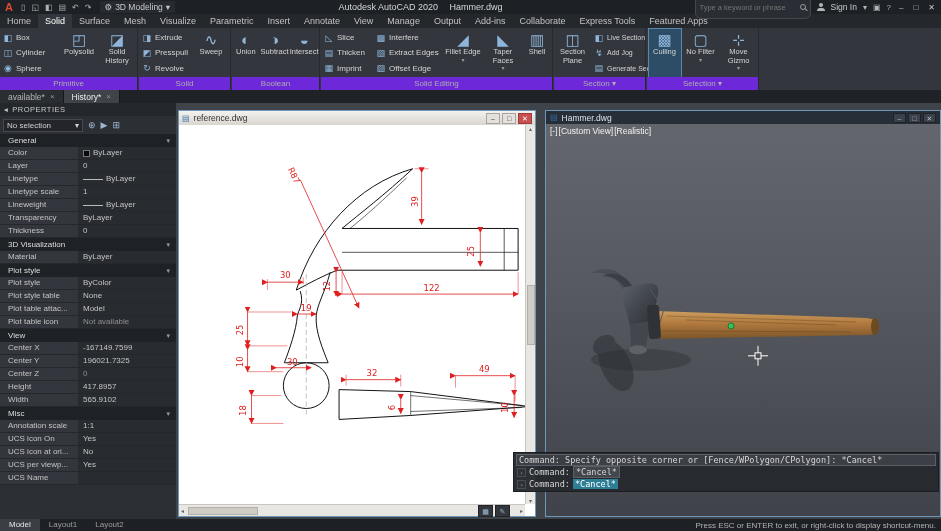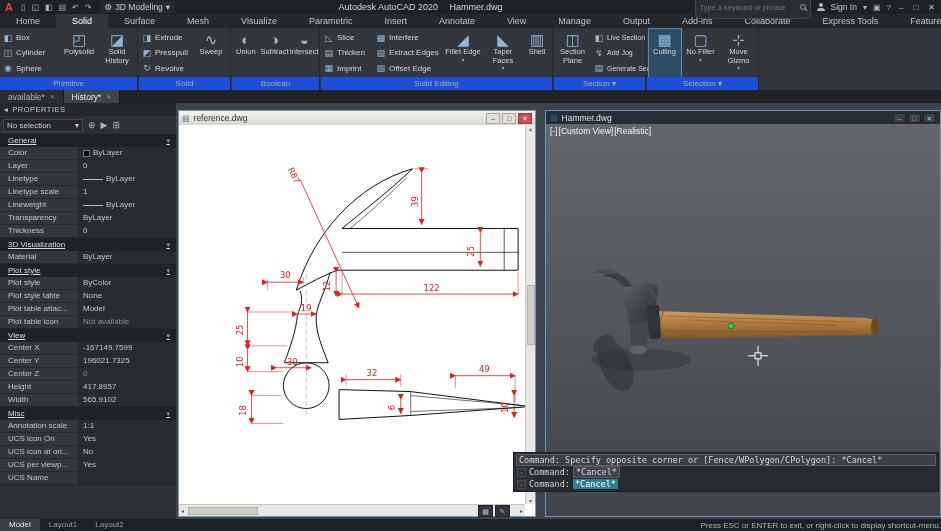--- a/index.html
+++ b/index.html
@@ -20,27 +20,27 @@
   .mag{width:6px;height:6px;border:1px solid #9a9a9a;border-radius:50%;position:relative;flex:0 0 auto;}
   .mag::after{content:"";position:absolute;width:4px;height:1px;background:#9a9a9a;transform:rotate(45deg);right:-3px;bottom:-1px;}
   .person{width:8px;height:8px;position:relative;}
   .person::before{content:"";position:absolute;left:2px;top:0;width:4px;height:4px;border-radius:50%;background:#b5b5b5;}
   .person::after{content:"";position:absolute;left:0;top:4.5px;width:8px;height:3.5px;border-radius:3px 3px 0 0;background:#b5b5b5;}
   .tbico{font-size:8px;color:#b5b5b5;}
   .winctl{font-size:8px;color:#c5c5c5;margin:0 2px;}
 
   
   .ribbontabs{position:absolute;top:14px;left:0;width:941px;height:14px;background:#24272c;display:flex;font-size:9px;color:#c2c2c2;z-index:19;}
-  .rtab{padding:0 16px;line-height:14px;white-space:nowrap;}
+  .rtab{padding:0 7px;line-height:14px;white-space:nowrap;}
   .rtab.active{background:#33373d;color:#fff;}
 
   
   .ribbon{position:absolute;top:28px;left:0;width:941px;height:62px;background:#33373d;z-index:18;}
   .panel{position:absolute;top:0;height:62px;border-right:1px solid #26292d;}
-  .plabelbar{position:absolute;bottom:0;left:0;right:0;height:13px;line-height:13px;text-align:center;font-size:8px;color:#aeaeae;background:#1d4ed8;white-space:nowrap;}
+  .plabelbar{position:absolute;bottom:0;left:0;right:0;height:13px;line-height:13px;text-align:center;font-size:8px;color:#aeaeae;background:#6d28d9;white-space:nowrap;}
   .pbody{position:absolute;top:1px;left:0;right:0;bottom:13px;display:flex;align-items:stretch;}
   .scol{display:flex;flex-direction:column;justify-content:space-around;padding:1px 1px;}
   .rbtn-s{display:flex;align-items:center;gap:3px;font-size:8px;color:#d4d4d4;padding:0 2px;height:15px;white-space:nowrap;}
   .ric{color:#8fb6da;font-size:9px;width:10px;text-align:center;flex:0 0 auto;}
   .rbtn-l{display:flex;flex-direction:column;align-items:center;justify-content:flex-start;padding-top:2px;font-size:7.5px;color:#d4d4d4;text-align:center;line-height:1.15;}
   .ric-l{font-size:15px;color:#8fb6da;height:17px;line-height:17px;}
   .rbtn-l .cd{font-size:6px;color:#9a9a9a;}
   .rbtn-l.active{background:#2d4c66;outline:1px solid #5b87ab;}
 
   
@@ -48,21 +48,21 @@
   .ftab{display:flex;align-items:center;gap:5px;padding:0 8px;font-size:8.5px;color:#b4b4b4;background:#2a2d32;border-right:1px solid #15171a;}
   .ftab.active{background:#3f434a;color:#ececec;}
   .ftx{font-size:8px;color:#999;}
 
   
   .palette{position:absolute;left:0;top:103px;width:176px;height:416px;background:#2c2f34;z-index:10;font-size:8px;}
   .palhead{height:13px;display:flex;align-items:center;gap:4px;background:#24272b;color:#c9c9c9;padding:0 4px;font-size:7.5px;letter-spacing:0.5px;}
   .selrow{height:18px;display:flex;align-items:center;gap:3px;padding:0 3px;background:#2c2f34;}
   .pselect{width:80px;height:13px;background:#23252a;border:1px solid #45484e;display:flex;align-items:center;justify-content:space-between;padding:0 3px;color:#d0d0d0;font-size:8px;}
   .palico{color:#9db8d2;font-size:9px;margin-left:2px;}
-  .psec{height:13px;display:flex;align-items:center;justify-content:space-between;padding:0 6px 0 8px;background:#1e2125;color:#dcdcdc;text-decoration:underline;}
+  .psec{height:13px;display:flex;align-items:center;justify-content:space-between;padding:0 6px 0 8px;background:#1e2125;color:#dcdcdc;}
   .chev{font-size:7px;color:#9a9a9a;}
   .prow{height:13px;display:flex;border-bottom:1px solid #24272b;color:#c4c4c4;}
   .plab{width:78px;background:#33363c;padding-left:8px;line-height:12px;overflow:hidden;white-space:nowrap;flex:0 0 auto;}
   .pval{flex:1;background:#282b30;padding-left:5px;line-height:12px;display:flex;align-items:center;gap:3px;overflow:hidden;white-space:nowrap;}
   .swatch{width:7px;height:7px;background:#0a0a0a;border:1px solid #777;display:inline-block;flex:0 0 auto;}
   .lineg{width:20px;height:1px;background:#bbb;display:inline-block;flex:0 0 auto;}
 
   
   .refwin{position:absolute;left:178px;top:110px;width:358px;height:407px;background:#fff;border:1px solid #6f97ba;z-index:11;}
   .reftitle{height:14px;background:linear-gradient(#f4f2ee,#d9d6d0);display:flex;align-items:center;font-size:8.5px;color:#333;padding:0 3px;gap:4px;}
@@ -95,21 +95,21 @@
   .cancelbox{border:1px solid #5c6066;background:#43474d;padding:0 2px;}
   .cancelsel{background:#2e7f95;color:#fff;padding:0 2px;}
 
   .minitray{position:absolute;left:478px;top:505px;display:flex;gap:2px;align-items:center;z-index:16;}
   .traybtn{width:15px;height:12px;background:#33363c;border:1px solid #202328;color:#9db8d2;font-size:7px;text-align:center;line-height:11px;}
 
   
   .statusbar{position:absolute;left:0;top:519px;width:941px;height:12px;background:#1d2024;display:flex;align-items:center;font-size:8px;color:#9c9c9c;z-index:21;}
   .sbtab{padding:0 9px;line-height:12px;}
   .sbtab.active{background:#3a3e45;color:#e6e6e6;}
-  .sbhint{margin-left:auto;color:#b2b2b2;}
+  .sbhint{margin-left:auto;padding-right:5px;color:#b2b2b2;}
 
   text{font-family:"DejaVu Sans",sans-serif;}
 </style>
 </head>
 <body>
 
 <div id="app">
 
   <div class="titlebar">
     <div class="logo">A</div>

